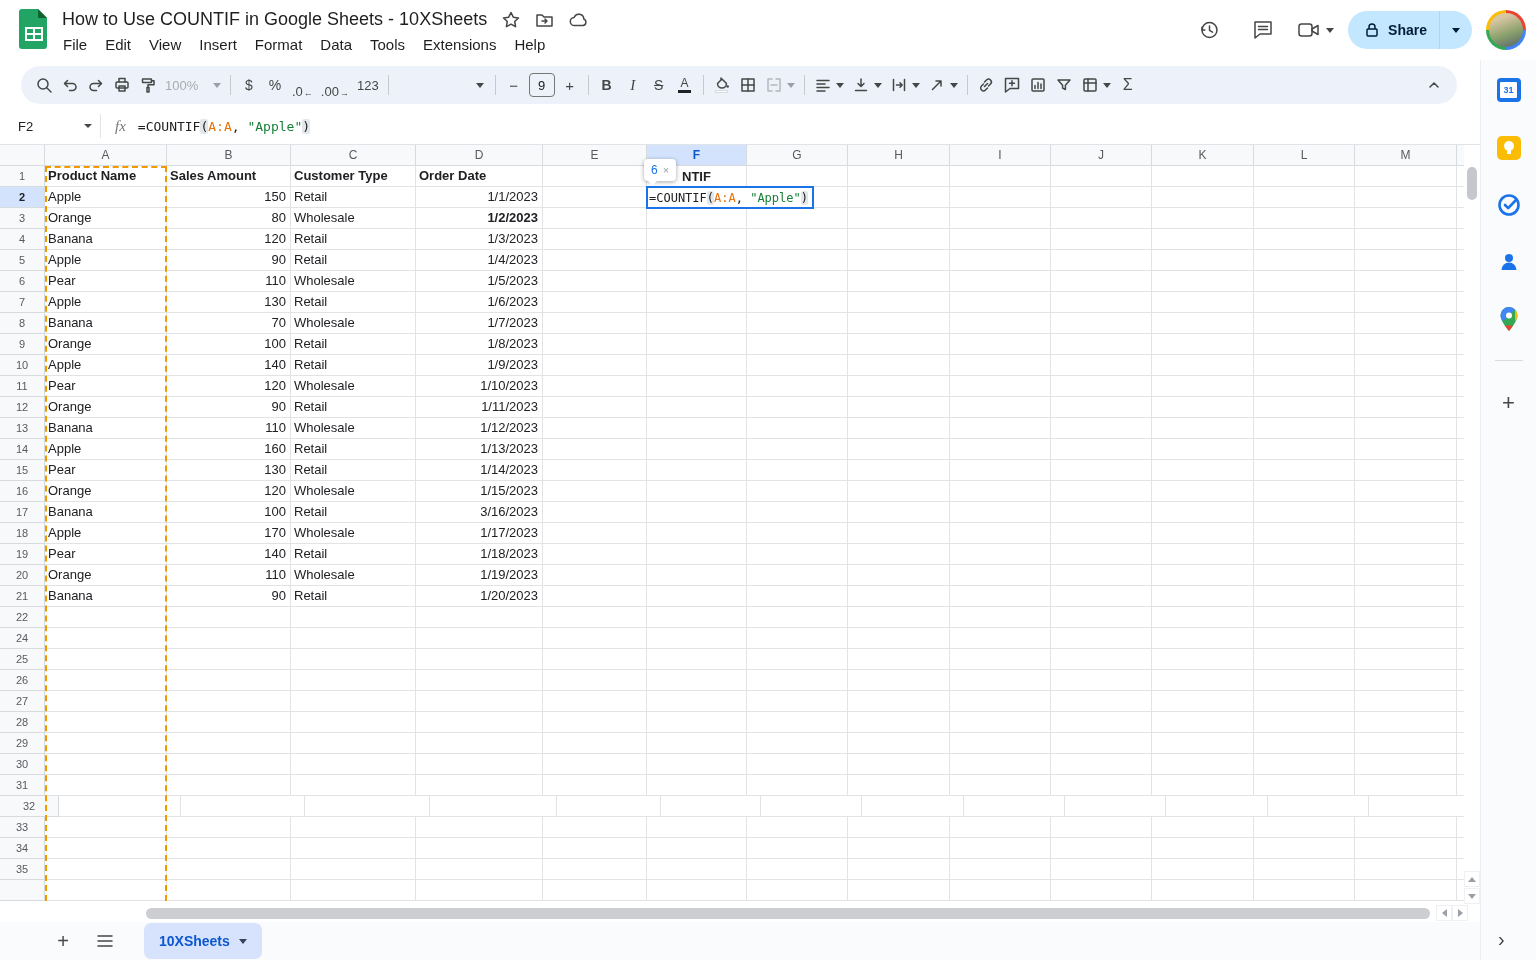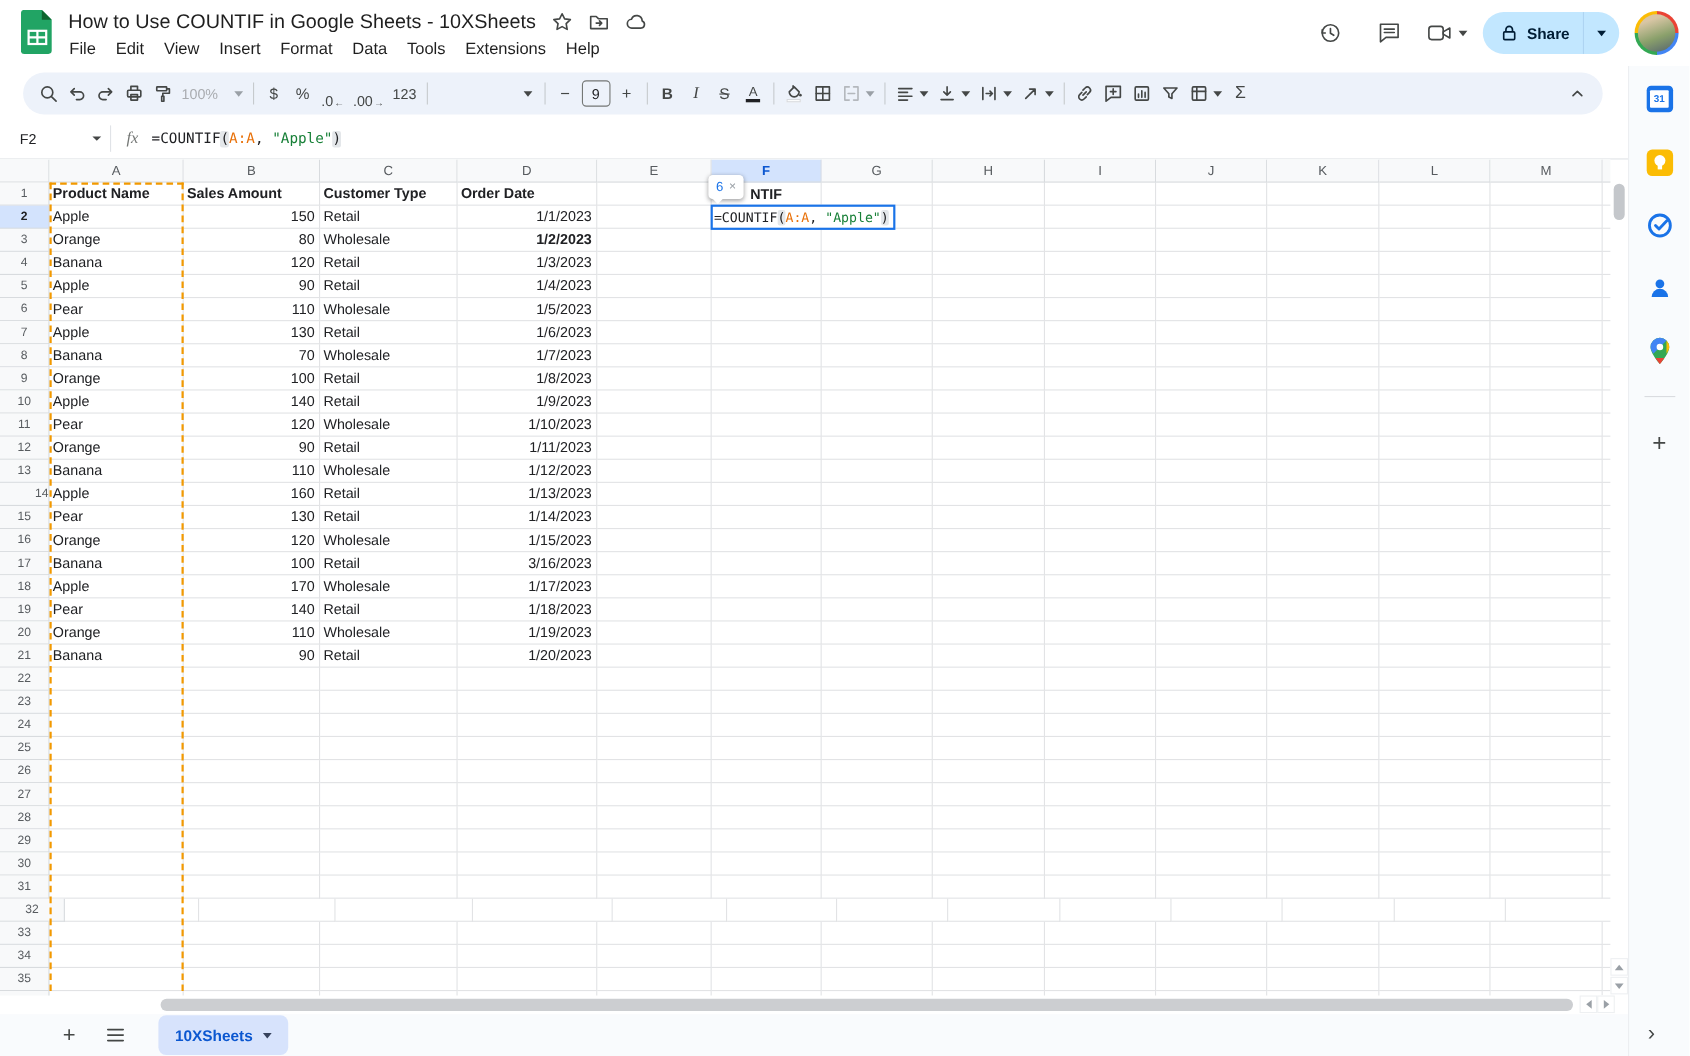--- a/index.html
+++ b/index.html
@@ -604,21 +604,21 @@
       <div class="cell" style="width: 101px;"></div>
       <div class="cell" style="width: 102px;"></div>
       <div class="cell" style="width: 101px;"></div>
       <div class="cell" style="width: 101px;"></div>
       <div class="cell" style="width: 102px;"></div>
       <div class="cell" style="width: 101px;"></div>
       <div class="cell" style="width: 102px;"></div>
       <div class="cell" style="width: 40px;"></div>
     </div>
     <div class="grid-row">
-      <div class="row-header" style="width: 45px; text-align: right;">14</div>
+      <div class="row-header" style="width: 45px;">14</div>
       <div class="cell" style="width: 122px;">Apple</div>
       <div class="cell num" style="width: 124px;">160</div>
       <div class="cell" style="width: 125px;">Retail</div>
       <div class="cell num" style="width: 127px;">1/13/2023</div>
       <div class="cell" style="width: 104px;"></div>
       <div class="cell" style="width: 100px;"></div>
       <div class="cell" style="width: 101px;"></div>
       <div class="cell" style="width: 102px;"></div>
       <div class="cell" style="width: 101px;"></div>
       <div class="cell" style="width: 101px;"></div>
@@ -741,37 +741,20 @@
       <div class="cell" style="width: 102px;"></div>
       <div class="cell" style="width: 101px;"></div>
       <div class="cell" style="width: 101px;"></div>
       <div class="cell" style="width: 102px;"></div>
       <div class="cell" style="width: 101px;"></div>
       <div class="cell" style="width: 102px;"></div>
       <div class="cell" style="width: 40px;"></div>
     </div>
     <div class="grid-row">
       <div class="row-header" style="width: 45px;">22</div>
-      <div class="cell" style="width: 122px;"></div>
-      <div class="cell" style="width: 124px;"></div>
-      <div class="cell" style="width: 125px;"></div>
-      <div class="cell" style="width: 127px;"></div>
-      <div class="cell" style="width: 104px;"></div>
-      <div class="cell" style="width: 100px;"></div>
-      <div class="cell" style="width: 101px;"></div>
-      <div class="cell" style="width: 102px;"></div>
-      <div class="cell" style="width: 101px;"></div>
-      <div class="cell" style="width: 101px;"></div>
-      <div class="cell" style="width: 102px;"></div>
-      <div class="cell" style="width: 101px;"></div>
-      <div class="cell" style="width: 102px;"></div>
-      <div class="cell" style="width: 40px;"></div>
-    </div>
-    <div class="grid-row">
-      <div class="row-header" style="width: 45px;">23</div>
       <div class="cell" style="width: 122px;"></div>
       <div class="cell" style="width: 124px;"></div>
       <div class="cell" style="width: 125px;"></div>
       <div class="cell" style="width: 127px;"></div>
       <div class="cell" style="width: 104px;"></div>
       <div class="cell" style="width: 100px;"></div>
       <div class="cell" style="width: 101px;"></div>
       <div class="cell" style="width: 102px;"></div>
       <div class="cell" style="width: 101px;"></div>
       <div class="cell" style="width: 101px;"></div>

